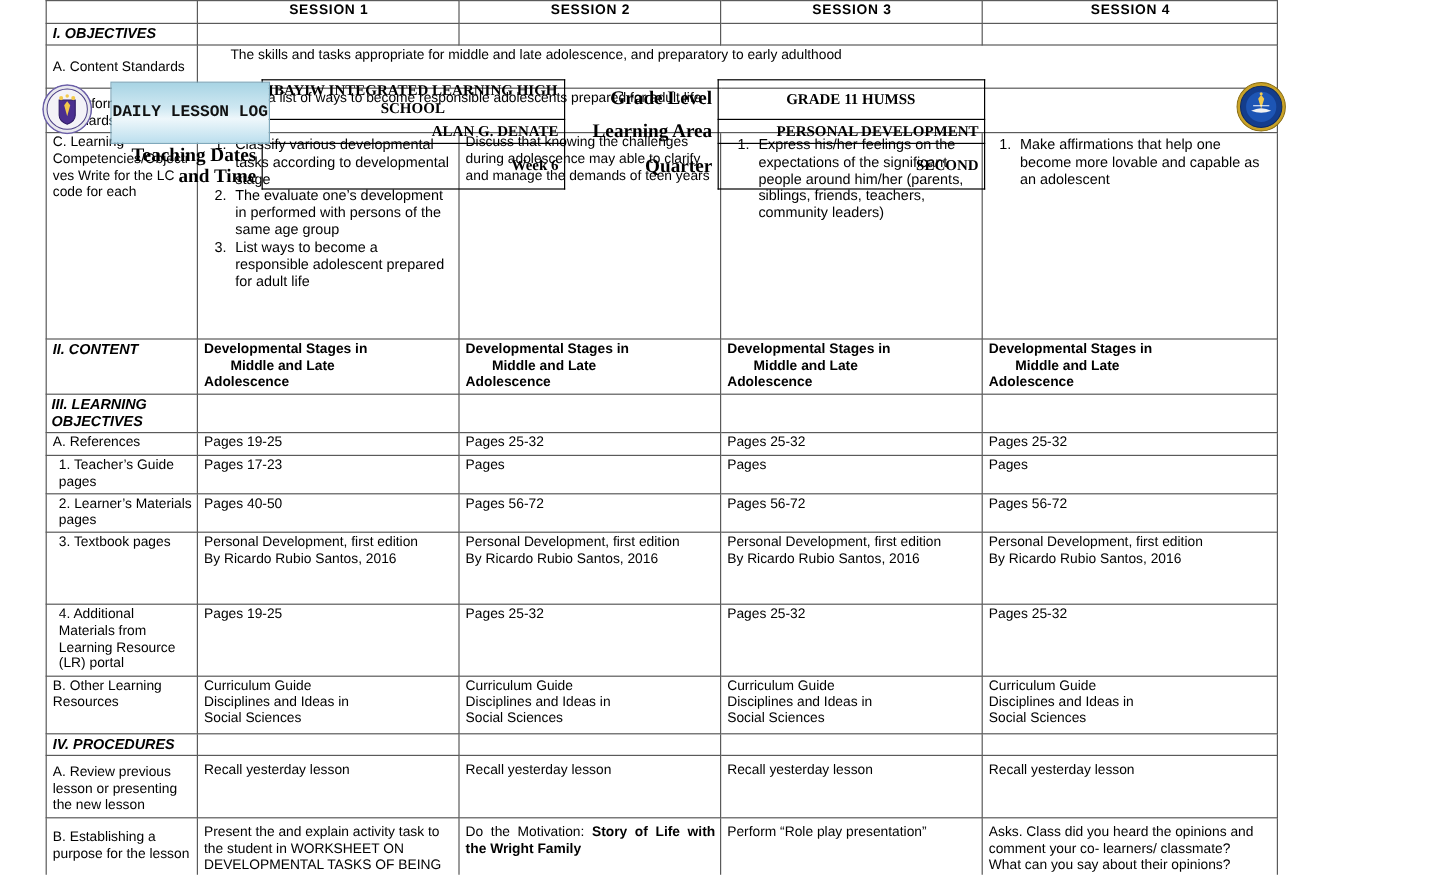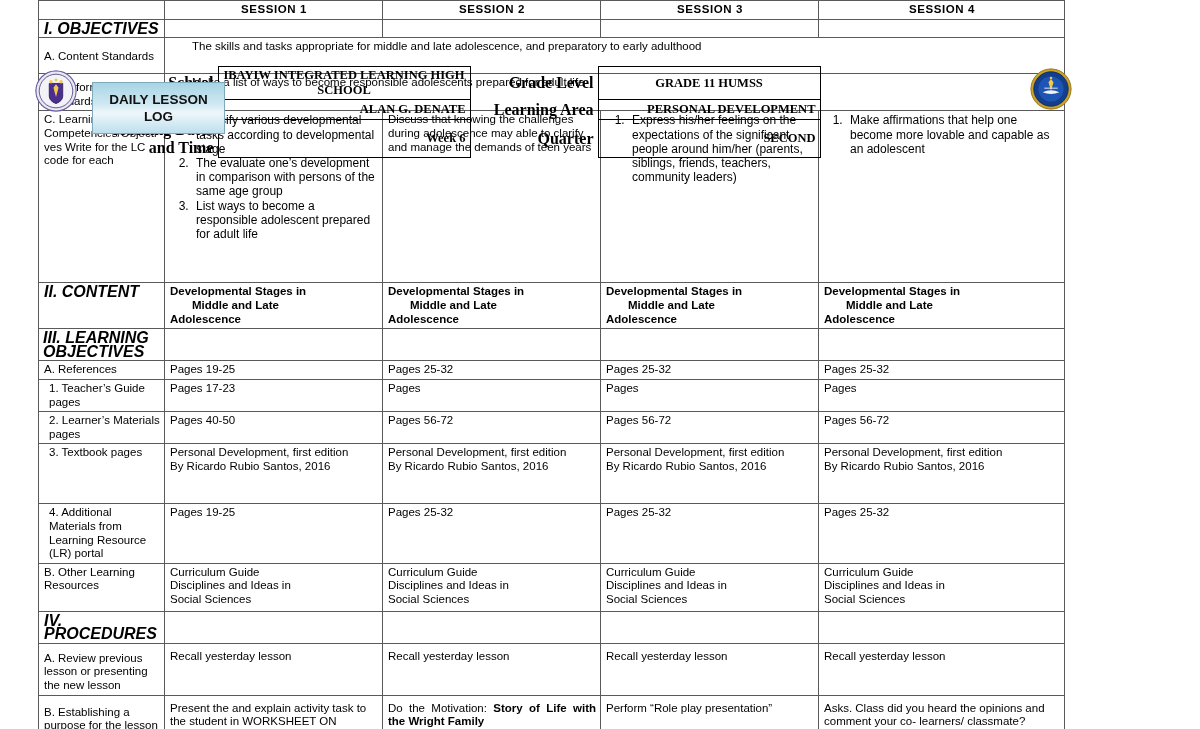--- a/index.html
+++ b/index.html
@@ -44,21 +44,21 @@
   td.label {
     font-family: "Liberation Serif", serif;
     font-size: 11px;
     line-height: 12.5px;
     color: #1a1a1a;
     padding-top: 3px;
   }
   td.label.section {
     font-weight: bold;
     font-style: italic;
-    font-size: 16px;
+    font-size: 12px;
   }
   td.label.indent { padding-left: 10px; }
 
   
   td.green { background: #00a650; border-color: #00773a; padding: 0; }
   tr.green-row td { height: 15px; }
 
   
   td.sesshead {
     font-family: "Liberation Serif", serif;
@@ -120,27 +120,27 @@
   #lh-table td.v {
     text-align: center;
     font-weight: bold;
     font-size: 12.5px;
   }
   #lh-table td.v.left { text-align: right; }
   #lh-table td.blank { border: none; }
 
   #dll-badge {
     position: absolute;
-    top: 16px; left: 62px;
+    top: 2px; left: 62px;
     width: 133px; height: 52px;
     background: linear-gradient(to bottom, #a8d4e4 0%, #cfe8f2 42%, #eef7fb 60%, #bcdfee 100%);
     border: 1px solid #7fa8bb;
     display: flex; align-items: center; justify-content: center;
     text-align: center;
-    font-family: Liberation Sans, sans-serif;
+    font-family: Liberation Mono, monospace;
     font-weight: bold;
     font-size: 13.5px;
     line-height: 17px;
     color: #111;
     z-index: 6;
   }
 
   .seal {
     position: absolute;
     width: 42px; height: 42px;
@@ -189,21 +189,21 @@
       <tr>
         <td class="label" style="padding-top:7px">B. Performance Standards</td>
         <td class="body just" colspan="4" style="height:34px;text-indent:22px">Make  a  list  of  ways  to become  responsible adolescents prepared for adult life</td>
       </tr>
 
       <tr>
         <td class="label">C. Learning Competencies/Objectives Write for the LC code for each</td>
         <td class="body" style="height:172px">
           <ol class="obj">
             <li>Classify various developmental  tasks according to developmental  stage</li>
-            <li>The evaluate one’s development in comparison with persons of the same age group</li>
+            <li>The evaluate one’s development in performed with persons of the same age group</li>
             <li>List ways to become a responsible adolescent prepared for adult life</li>
           </ol>
         </td>
         <td class="body">Discuss that knowing the challenges during adolescence may able to clarify and manage the demands of teen years</td>
         <td class="body">
           <ol class="obj">
             <li>Express his/her feelings on the expectations of the significant people around him/her (parents, siblings, friends, teachers, community leaders)</li>
           </ol>
         </td>
         <td class="body">

